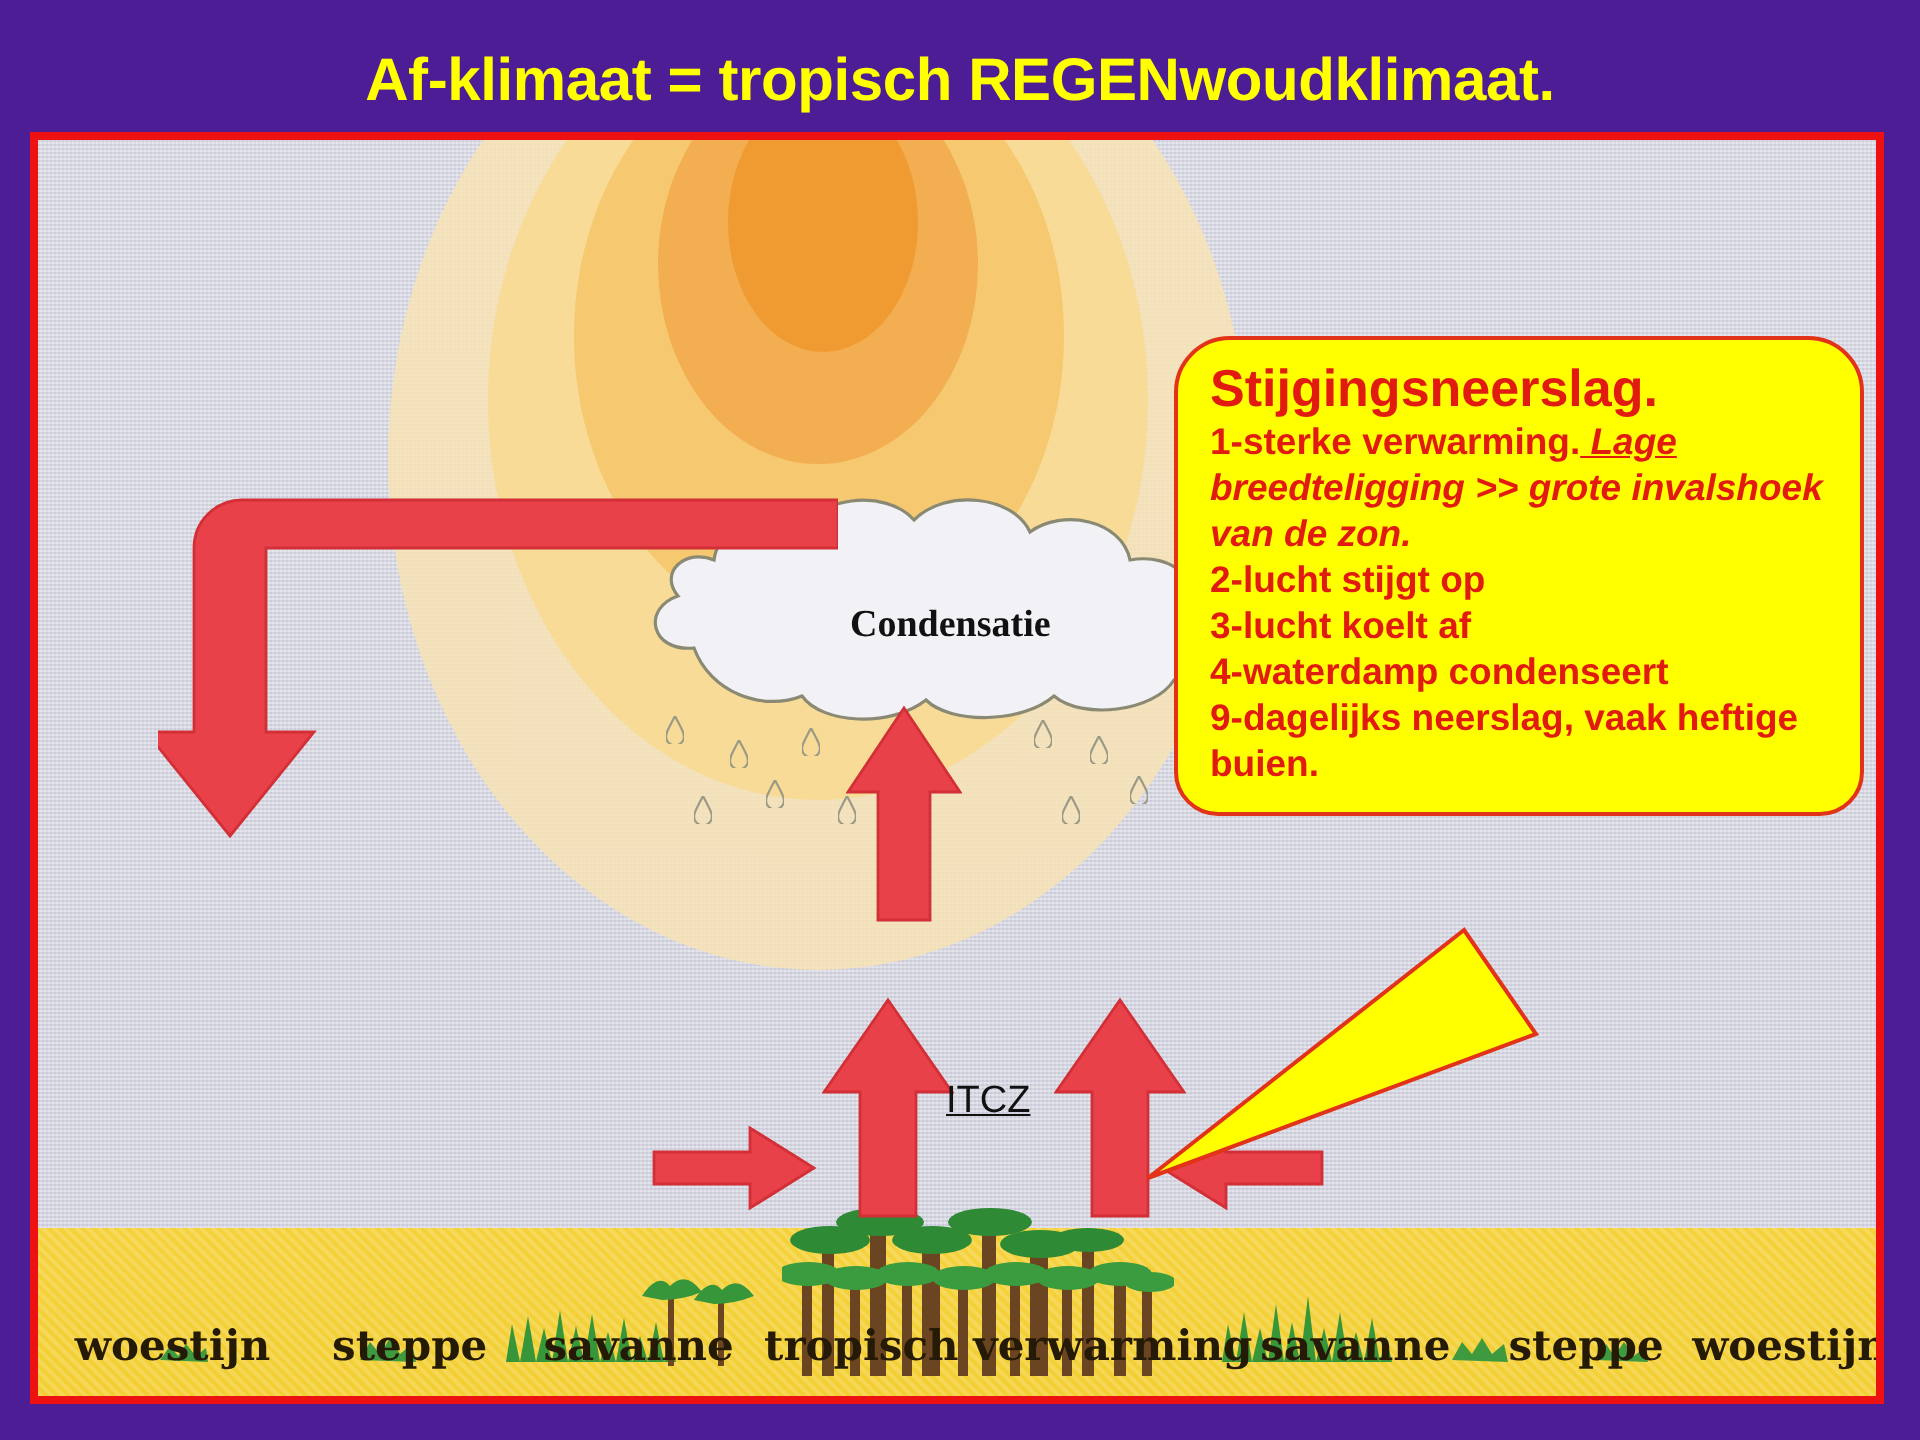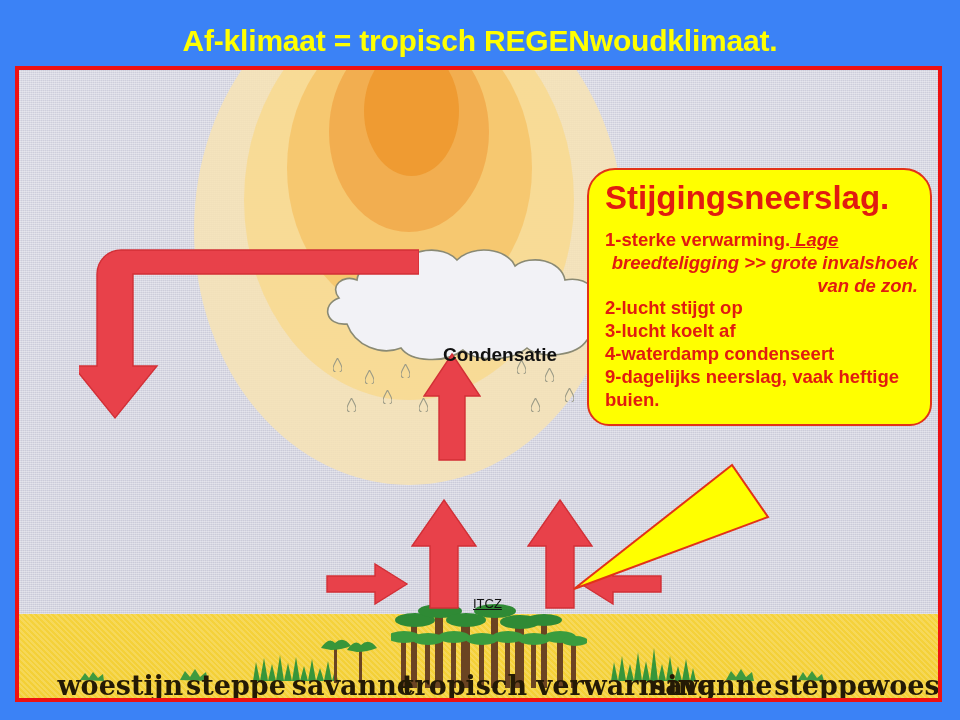--- a/index.html
+++ b/index.html
@@ -3,21 +3,21 @@
 <meta charset="utf-8">
 <title>Af-klimaat slide</title>
 <style>
   html,body{margin:0;padding:0;}
   body{
     width:960px;height:720px;overflow:hidden;
     background:#000000;
     font-family:"Liberation Sans", sans-serif;
     position:relative;
   }
-  #slide{position:absolute;left:0;top:0;width:960px;height:720px;background:#3b82f6;overflow:hidden;}
+  #slide{position:absolute;left:0;top:0;width:960px;height:720px;background:#4c1d95;overflow:hidden;}
 
   
   .title{
     position:absolute;left:0;top:24px;width:960px;
     text-align:center;
     color:#ffff00;
     font-weight:bold;
     font-size:30px;
     letter-spacing:-0.2px;
     font-family:"Liberation Sans", sans-serif;
@@ -74,27 +74,26 @@
   }
   .lat.nb{left:26px;top:625px;}
   .lat.eq{left:446px;top:625px;}
   .lat.zb{right:24px;top:625px;}
 
   
   .zone-labels{
     position:absolute;left:0;right:0;bottom:-3px;height:40px;
   }
   .zone{
-    position:absolute;bottom:0;
+    position:absolute;bottom:16px;
     color:#241a05;
     font-family:"DejaVu Serif", serif;
     font-weight:bold;
-    font-size:27px;
+    font-size:21px;
     white-space:nowrap;
-    margin-left:20px;
   }
 
   
   .cloud{position:absolute;left:296px;top:172px;width:300px;height:128px;}
   .cloud svg{display:block;width:100%;height:100%;}
 
   .drops{position:absolute;left:300px;top:280px;width:290px;height:90px;}
   .drop{position:absolute;width:9px;height:14px;}
   .drop svg{display:block;width:100%;height:100%;}
 
@@ -111,66 +110,64 @@
 
   
   .forest{position:absolute;left:372px;top:522px;width:196px;height:100px;}
   .forest svg{display:block;width:100%;height:100%;}
   .scrub{position:absolute;}
   .scrub svg{display:block;width:100%;height:100%;}
 
   
   .lbl{position:absolute;white-space:nowrap;}
   .lbl-condensatie{
-    left:424px;top:232px;
+    left:406px;top:232px;
     color:#111;font-weight:bold;font-size:19px;
-    font-family:Liberation Sans, sans-serif;
-    margin-top:42px;
+    font-family:Liberation Serif, serif;
   }
   .lbl-verdamping{
     left:386px;top:386px;
     color:#1e1505;font-weight:bold;font-size:29px;
     font-family:"DejaVu Serif", serif;
   }
   .lbl-itcz{
-    left:454px;top:526px;
-    color:#111;font-size:13px;
+    left:454px;top:470px;
+    color:#111;font-size:19px;
     font-family:"Liberation Sans", sans-serif;
     text-decoration:underline;
   }
 
   
   .callout-wrap{position:absolute;left:553px;top:95px;width:400px;height:440px;}
   .callout-tail{position:absolute;left:0;top:0;width:400px;height:440px;}
   .callout-tail svg{display:block;width:100%;height:100%;}
   .callout-body{
     position:absolute;left:15px;top:3px;width:345px;
     padding:10px 12px 12px 16px;
     background:#ffff00;
     border:2px solid #e23218;
     border-radius:28px 28px 22px 22px;
     box-sizing:border-box;
   }
   .co-heading{
-    color:#e11b10;font-weight:bold;font-size:33px;
+    color:#e11b10;font-weight:bold;font-size:26px;
     font-family:"Liberation Sans", sans-serif;
     line-height:1.08;
-    margin-bottom:13px;
+    margin-bottom:2px;
   }
   .co-line{
     color:#e11b10;font-weight:bold;font-size:18.5px;
     font-family:"Liberation Sans", sans-serif;
     line-height:1.24;
   }
   .co-line .it{font-style:italic;font-weight:bold;text-decoration:underline;}
   .co-para{
     color:#e11b10;font-weight:bold;font-style:italic;font-size:18.5px;
     font-family:"Liberation Sans", sans-serif;
     line-height:1.24;
-    text-align:right;
   }
 </style>
 </head>
 <body>
 
 <div id="slide">
 
   <div class="title">Af-klimaat = tropisch REGENwoudklimaat.</div>
 
   <div class="figure-frame">

